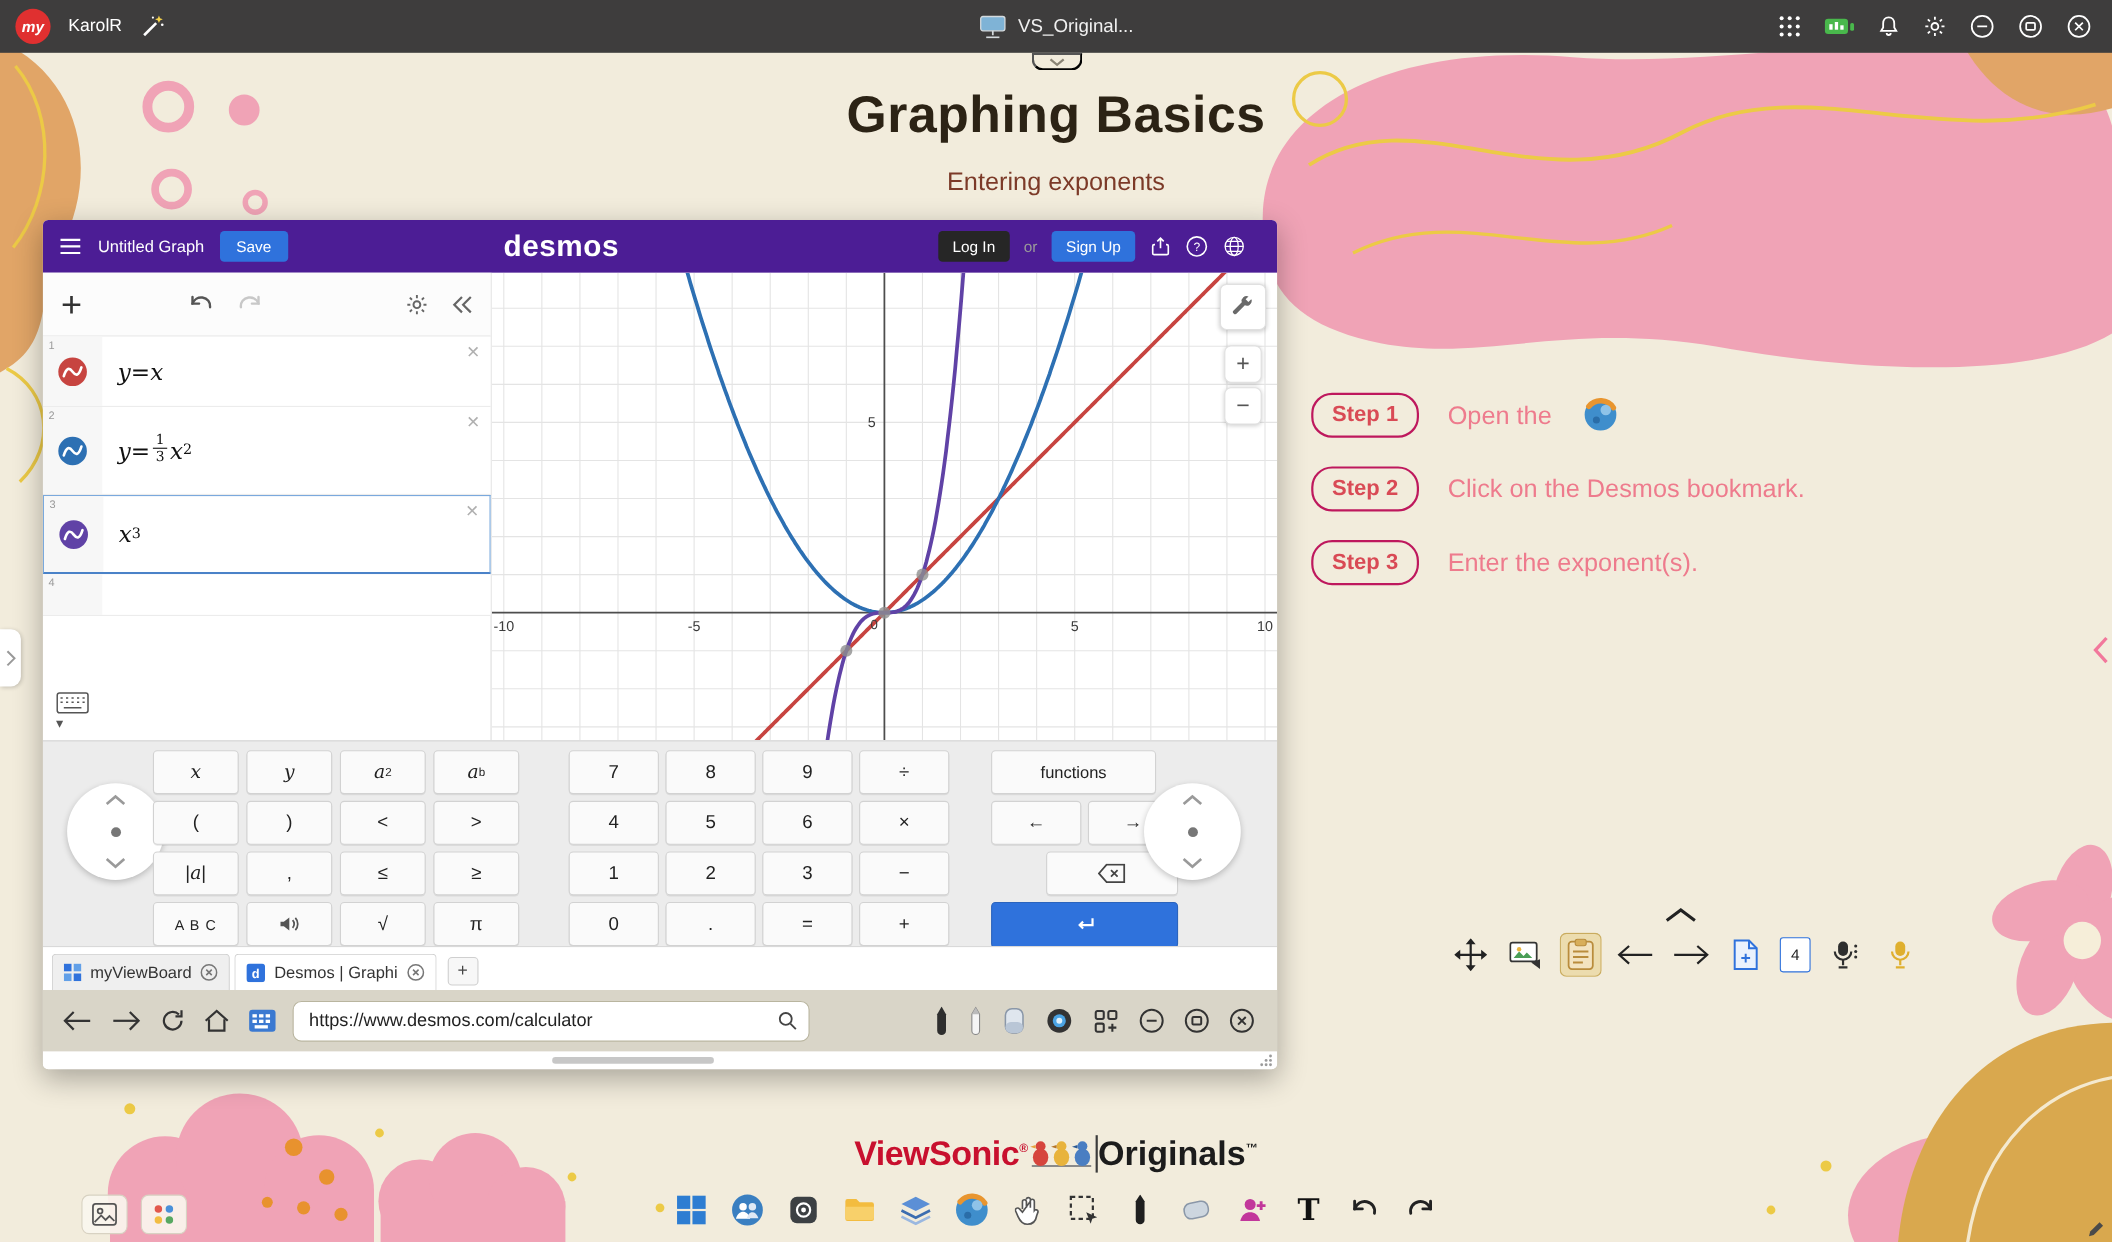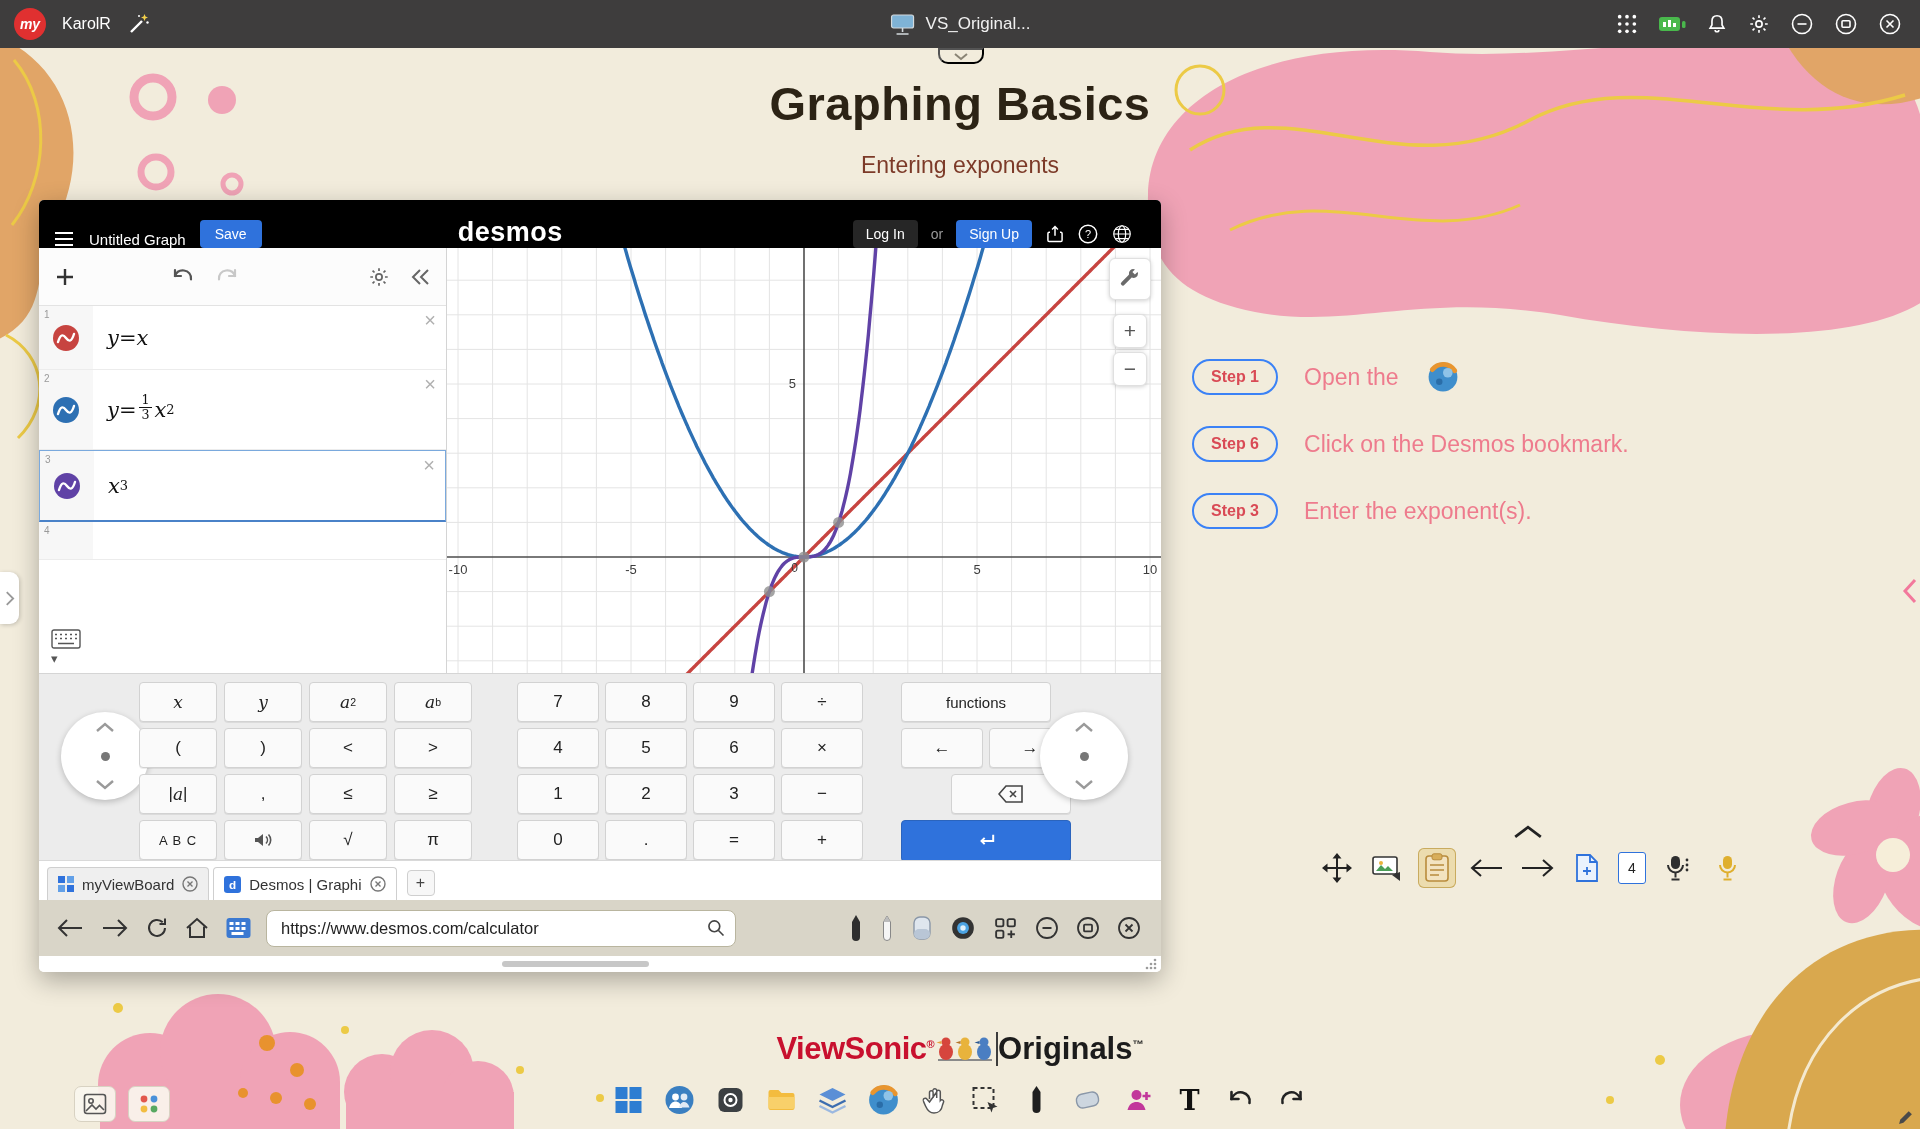--- a/index.html
+++ b/index.html
@@ -18,27 +18,27 @@
   .tb-right{margin-left:auto;display:flex;align-items:center;gap:20px;padding-right:18px}
   .board-chevron{position:absolute;left:938px;top:48px;width:46px;height:16px;background:#f2ecdc;border-radius:0 0 10px 10px;display:flex;align-items:center;justify-content:center;z-index:19;cursor:pointer}
 
   
   .title{position:absolute;left:0;right:0;top:76px;text-align:center;font-size:47px;font-weight:bold;color:#2c2315;letter-spacing:.5px;z-index:2}
   .subtitle{position:absolute;left:0;right:0;top:152px;text-align:center;font-size:23px;color:#7c3a28;z-index:2}
 
   
   .steps{position:absolute;left:1192px;top:356px;z-index:3}
   .step-row{display:flex;align-items:center;gap:26px;margin-bottom:25px;height:42px}
-  .step-pill{border:2px solid #3b82f6;border-radius:19px;color:#d94a55;font-weight:bold;font-size:16px;padding:7px 17px;white-space:nowrap}
+  .step-pill{border:2px solid #be185d;border-radius:19px;color:#d94a55;font-weight:bold;font-size:20px;padding:7px 17px;white-space:nowrap}
   .step-text{font-size:23px;color:#ee7b8d;white-space:nowrap}
   .step-icon{margin-left:2px}
 
   
   .desmos{position:absolute;left:39px;top:200px;width:1122px;height:772px;background:#fff;border-radius:5px;box-shadow:0 8px 26px rgba(0,0,0,.3);z-index:5;overflow:hidden}
-  .dhead{position:absolute;left:0;top:0;width:100%;height:48px;background:#000000;display:flex;align-items:flex-end;gap:14px;padding:0 14px;color:#fff}
+  .dhead{position:absolute;left:0;top:0;width:100%;height:48px;background:#4c1d95;display:flex;align-items:center;gap:14px;padding:0 14px;color:#fff}
   .dtitle{font-size:15px;cursor:pointer}
   .dsave{background:#2f72dc;color:#fff;border:none;border-radius:4px;font-size:14px;padding:6px 15px;cursor:pointer}
   .dbrand{position:absolute;left:42%;transform:translateX(-50%);font-size:27px;font-weight:bold;letter-spacing:.5px;color:#fff}
   .dright{position:absolute;right:28px;display:flex;align-items:center;gap:13px}
   .dlogin{background:#262626;color:#fff;border:none;border-radius:4px;font-size:14px;padding:6px 13px;cursor:pointer}
   .dor{color:#9a9a9a;font-size:14px}
   .dsignup{background:#2f72dc;color:#fff;border:none;border-radius:4px;font-size:14px;padding:6px 13px;cursor:pointer}
   .hicons{display:flex;gap:12px;align-items:center}
 
   .panel{position:absolute;left:0;top:48px;width:408px;height:425px;background:#fff;border-right:1px solid #d4d4d4}
@@ -281,21 +281,21 @@
       <span class="icon step-icon" data-icon="embedded-browser-icon">
           <svg width="32" height="32" viewBox="0 0 30 30">
             <circle cx="15" cy="15" r="13.5" fill="#3f8ecc"></circle>
             <path d="M5 8 A13 13 0 0 1 26 9" fill="none" stroke="#e8952f" stroke-width="4.6" stroke-linecap="round"></path>
             <circle cx="19.5" cy="11" r="4.5" fill="#8fc3e8"></circle>
             <circle cx="11.5" cy="19.5" r="3" fill="#2a6da8"></circle>
           </svg>
         </span>
     </div>
     <div class="step-row">
-      <span class="step-pill">Step 6</span>
+      <span class="step-pill">Step 2</span>
       <span class="step-text">Click on the Desmos bookmark.</span>
     </div>
     <div class="step-row">
       <span class="step-pill">Step 3</span>
       <span class="step-text">Enter the exponent(s).</span>
     </div>
   </section>
 
   <section class="desmos">
     <div class="dhead">

